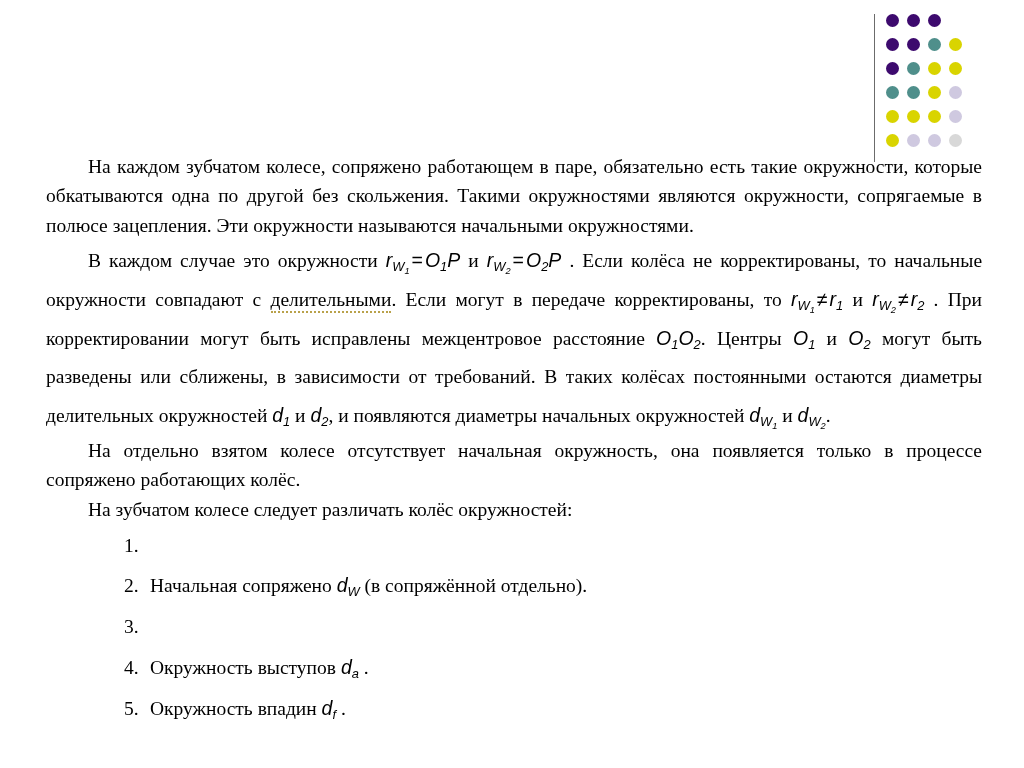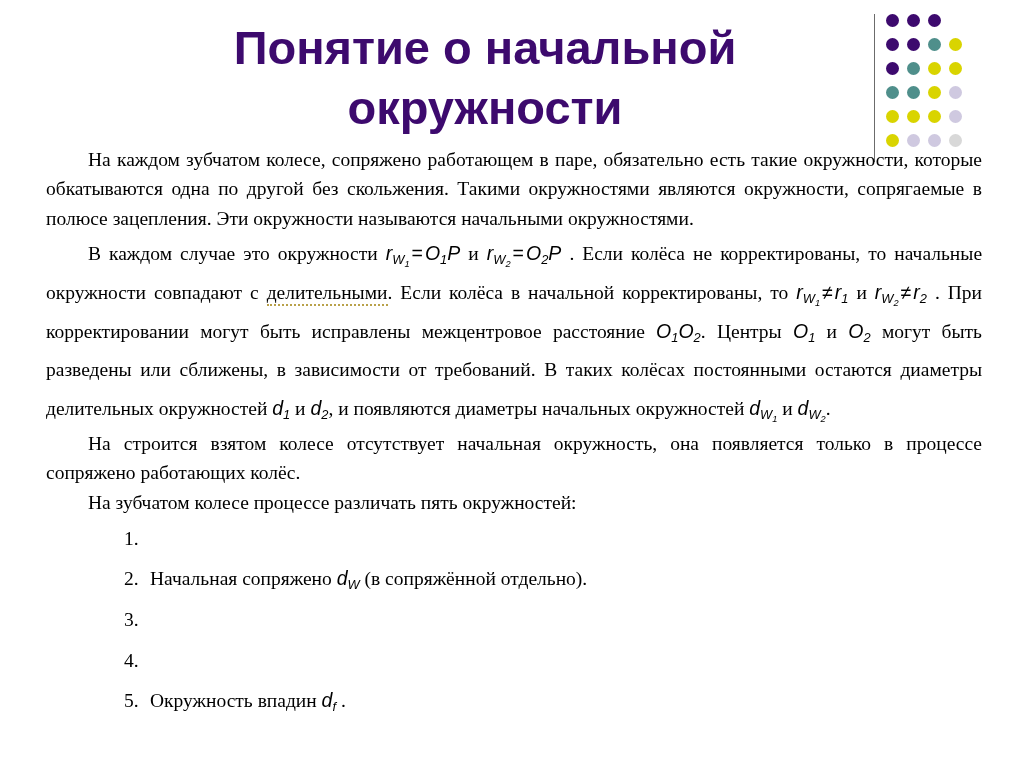--- a/index.html
+++ b/index.html
@@ -59,21 +59,21 @@
     position: absolute;
     width: 13px;
     height: 13px;
     border-radius: 50%;
   }
 
   
   .body-text {
     position: absolute;
     left: 46px;
-    top: 145px;
+    top: 152px;
     width: 936px;
     font-size: 19.5px;
     line-height: 1.5;
   }
   p.para {
     margin: 0 0 1px 0;
     text-align: justify;
     text-indent: 42px;
   }
   p.para.wide {
@@ -122,24 +122,20 @@
     text-decoration: none;
     border-bottom: 2px dotted #b9a14a;
     padding-bottom: 1px;
   }
 </style>
 </head>
 <body>
 
 <div class="slide">
 
-  <div class="title-block">
-    <div class="title-line">Понятие о начальной</div>
-    <div class="title-line">окружности</div>
-  </div>
 
   <div class="logo">
     <div class="divider"></div>
     <div id="dots-host">
         <div class="dot" style="left: 0px; top: 0px; background: rgb(61, 10, 110); width: 13px; height: 13px;"></div>
         <div class="dot" style="left: 21px; top: 0px; background: rgb(61, 10, 110); width: 13px; height: 13px;"></div>
         <div class="dot" style="left: 42px; top: 0px; background: rgb(61, 10, 110); width: 13px; height: 13px;"></div>
         <div class="dot" style="left: 0px; top: 24px; background: rgb(61, 10, 110); width: 13px; height: 13px;"></div>
         <div class="dot" style="left: 21px; top: 24px; background: rgb(61, 10, 110); width: 13px; height: 13px;"></div>
         <div class="dot" style="left: 42px; top: 24px; background: rgb(79, 143, 139); width: 13px; height: 13px;"></div>
@@ -166,54 +162,55 @@
   <div class="body-text">
 
     <p class="para">На каждом зубчатом колесе, сопряжено работающем в паре, обязательно есть такие окружности, которые обкатываются одна по другой без скольжения. Такими окружностями являются окружности, сопрягаемые в полюсе зацепления. Эти окружности называются начальными окружностями.</p>
 
     <p class="para wide">
       <span>В каждом случае это окружности</span>
       <span class="m"><span>r</span><span class="sub">W</span><span class="sub"><span class="sub2">1</span></span><span class="op">=</span><span>O</span><span class="sub">1</span><span>P</span></span>
       <span>и</span>
       <span class="m"><span>r</span><span class="sub">W</span><span class="sub"><span class="sub2">2</span></span><span class="op">=</span><span>O</span><span class="sub">2</span><span>P</span></span>
       <span>. Если колёса не корректированы, то начальные окружности совпадают с</span>
-      <span class="squiggle">делительными</span><span>. Если колёса  в начальной корректированы, то</span>
+      <span class="squiggle">делительными</span><span>. Если могут  в передаче корректированы, то</span>
       <span class="m"><span>r</span><span class="sub">W</span><span class="sub"><span class="sub2">1</span></span><span class="op">≠</span><span>r</span><span class="sub">1</span></span>
       <span>и</span>
       <span class="m"><span>r</span><span class="sub">W</span><span class="sub"><span class="sub2">2</span></span><span class="op">≠</span><span>r</span><span class="sub">2</span></span>
       <span>. При корректировании могут быть исправлены межцентровое расстояние</span>
       <span class="m"><span>O</span><span class="sub">1</span><span>O</span><span class="sub">2</span></span><span>. Центры</span>
       <span class="m"><span>O</span><span class="sub">1</span></span>
       <span>и</span>
       <span class="m"><span>O</span><span class="sub">2</span></span>
       <span>могут быть разведены или сближены, в зависимости от требований. В таких колёсах постоянными остаются диаметры делительных окружностей</span>
       <span class="m"><span>d</span><span class="sub">1</span></span>
       <span>и</span>
       <span class="m"><span>d</span><span class="sub">2</span></span><span>, и появляются диаметры начальных окружностей</span>
       <span class="m"><span>d</span><span class="sub">W</span><span class="sub"><span class="sub2">1</span></span></span>
       <span>и</span>
       <span class="m"><span>d</span><span class="sub">W</span><span class="sub"><span class="sub2">2</span></span></span><span>.</span>
     </p>
 
-    <p class="para">На строится взятом колесе отсутствует начальная окружность, она появляется только в процессе сопряжено работающих колёс.</p>
-    <p class="para">На зубчатом колесе процессе различать пять окружностей:</p>
+    <p class="para">На отдельно взятом колесе отсутствует начальная окружность, она появляется только в процессе сопряжено работающих колёс.</p>
+    <p class="para">На зубчатом колесе следует различать колёс окружностей:</p>
 
     <ul class="ol-list" id="list-host">
         <li>
           <span class="num">1.</span>
         </li>
         <li>
           <span class="num">2.</span>
           <span class="txt"><span>Начальная сопряжено </span><span class="m">d<span class="sub">W</span></span><span> (в сопряжённой отдельно).</span></span>
         </li>
         <li>
           <span class="num">3.</span>
         </li>
         <li>
           <span class="num">4.</span>
+          <span class="txt"><span>Окружность выступов </span><span class="m">d<span class="sub">a</span></span><span> .</span></span>
         </li>
         <li>
           <span class="num">5.</span>
           <span class="txt"><span>Окружность впадин </span><span class="m">d<span class="sub">f</span></span><span> .</span></span>
         </li>
       </ul>
   </div>
 </div>
 
 </body></html>

